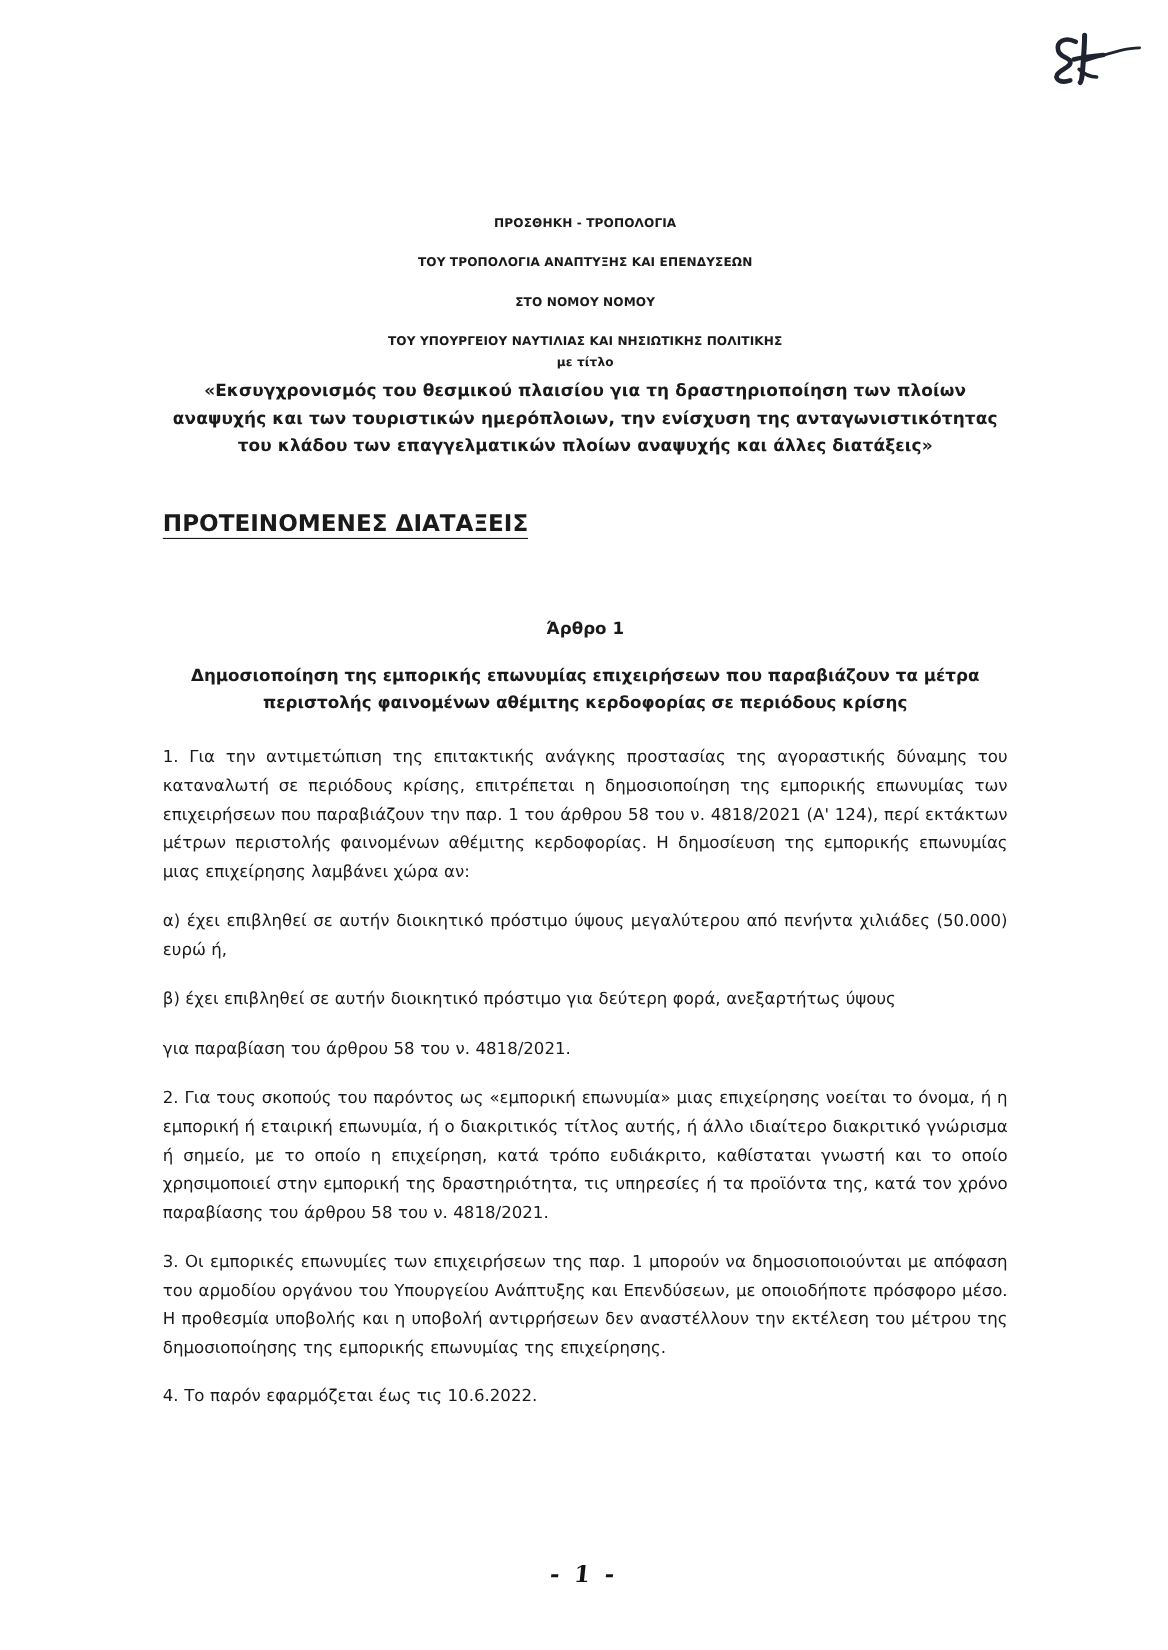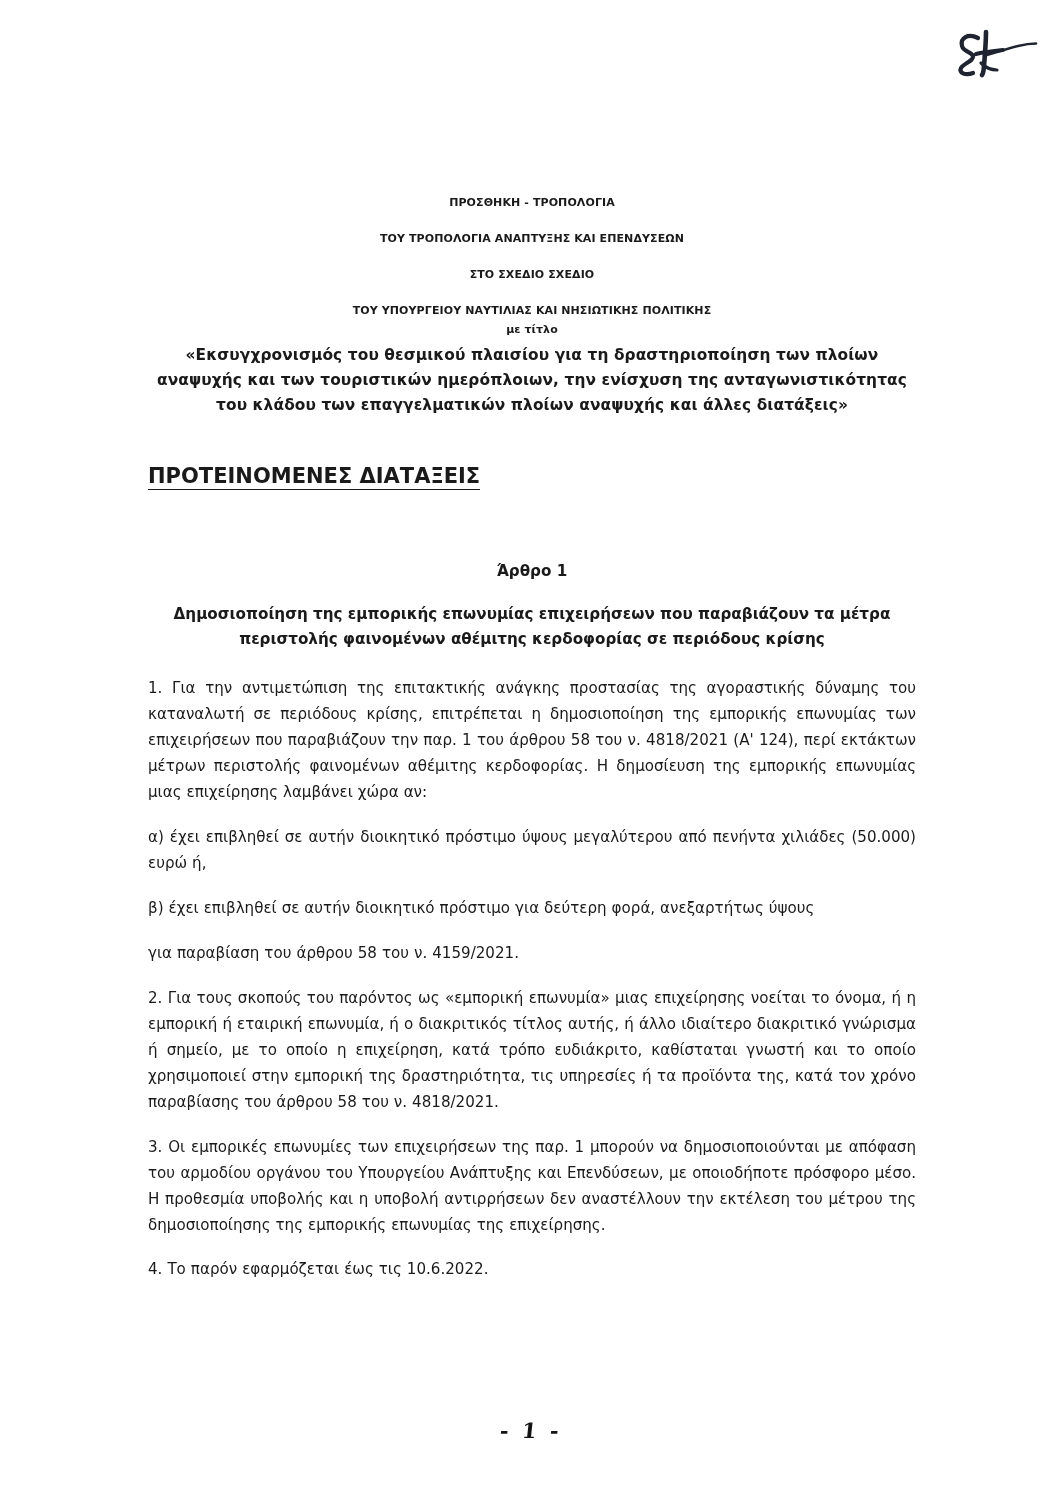--- a/index.html
+++ b/index.html
@@ -131,36 +131,36 @@
         <path d="M33 45 C38 50, 44 52, 49 52" stroke-width="3.2"></path>
       </g>
     </svg>
   </div>
 
   <div class="content">
 
     <div class="title-block">
       <p class="ttl">ΠΡΟΣΘΗΚΗ - ΤΡΟΠΟΛΟΓΙΑ</p>
       <p class="ttl">ΤΟΥ ΤΡΟΠΟΛΟΓΙΑ ΑΝΑΠΤΥΞΗΣ ΚΑΙ ΕΠΕΝΔΥΣΕΩΝ</p>
-      <p class="ttl">ΣΤΟ ΣΧΕΔΙΟ ΣΧΕΔΙΟ</p>
+      <p class="ttl">ΣΤΟ ΝΟΜΟΥ ΝΟΜΟΥ</p>
       <p class="ttl tight">ΤΟΥ ΥΠΟΥΡΓΕΙΟΥ ΝΑΥΤΙΛΙΑΣ ΚΑΙ ΝΗΣΙΩΤΙΚΗΣ ΠΟΛΙΤΙΚΗΣ</p>
       <p class="ttl tight">με τίτλο</p>
       <p class="ttl quote">«Εκσυγχρονισμός του θεσμικού πλαισίου για τη δραστηριοποίηση των πλοίων αναψυχής και των τουριστικών ημερόπλοιων, την ενίσχυση της ανταγωνιστικότητας του κλάδου των επαγγελματικών πλοίων αναψυχής και άλλες διατάξεις»</p>
     </div>
 
     <p class="proposed"><span>ΠΡΟΤΕΙΝΟΜΕΝΕΣ ΔΙΑΤΑΞΕΙΣ</span></p>
 
     <p class="article-no">Άρθρο 1</p>
     <p class="article-title">Δημοσιοποίηση της εμπορικής επωνυμίας επιχειρήσεων που παραβιάζουν τα μέτρα περιστολής φαινομένων αθέμιτης κερδοφορίας σε περιόδους κρίσης</p>
 
     <div class="body-text">
       <p class="para">1. Για την αντιμετώπιση της επιτακτικής ανάγκης προστασίας της αγοραστικής δύναμης του καταναλωτή σε περιόδους κρίσης, επιτρέπεται η δημοσιοποίηση της εμπορικής επωνυμίας των επιχειρήσεων που παραβιάζουν την παρ. 1 του άρθρου 58 του ν. 4818/2021 (Α' 124), περί εκτάκτων μέτρων περιστολής φαινομένων αθέμιτης κερδοφορίας. Η δημοσίευση της εμπορικής επωνυμίας μιας επιχείρησης λαμβάνει χώρα αν:</p>
       <p class="para">α) έχει επιβληθεί σε αυτήν διοικητικό πρόστιμο ύψους μεγαλύτερου από πενήντα χιλιάδες (50.000) ευρώ ή,</p>
       <p class="para">β) έχει επιβληθεί σε αυτήν διοικητικό πρόστιμο για δεύτερη φορά, ανεξαρτήτως ύψους</p>
-      <p class="para">για παραβίαση του άρθρου 58 του ν. 4159/2021.</p>
+      <p class="para">για παραβίαση του άρθρου 58 του ν. 4818/2021.</p>
       <p class="para">2. Για τους σκοπούς του παρόντος ως «εμπορική επωνυμία» μιας επιχείρησης νοείται το όνομα, ή η εμπορική ή εταιρική επωνυμία, ή ο διακριτικός τίτλος αυτής, ή άλλο ιδιαίτερο διακριτικό γνώρισμα ή σημείο, με το οποίο η επιχείρηση, κατά τρόπο ευδιάκριτο, καθίσταται γνωστή και το οποίο χρησιμοποιεί στην εμπορική της δραστηριότητα, τις υπηρεσίες ή τα προϊόντα της, κατά τον χρόνο παραβίασης του άρθρου 58 του ν. 4818/2021.</p>
       <p class="para">3. Οι εμπορικές επωνυμίες των επιχειρήσεων της παρ. 1 μπορούν να δημοσιοποιούνται με απόφαση του αρμοδίου οργάνου του Υπουργείου Ανάπτυξης και Επενδύσεων, με οποιοδήποτε πρόσφορο μέσο. Η προθεσμία υποβολής και η υποβολή αντιρρήσεων δεν αναστέλλουν την εκτέλεση του μέτρου της δημοσιοποίησης της εμπορικής επωνυμίας της επιχείρησης.</p>
       <p class="para last">4. Το παρόν εφαρμόζεται έως τις 10.6.2022.</p>
     </div>
 
   </div>
 
   <div class="footer">
     <span class="pageno">- 1 -</span>
   </div>

